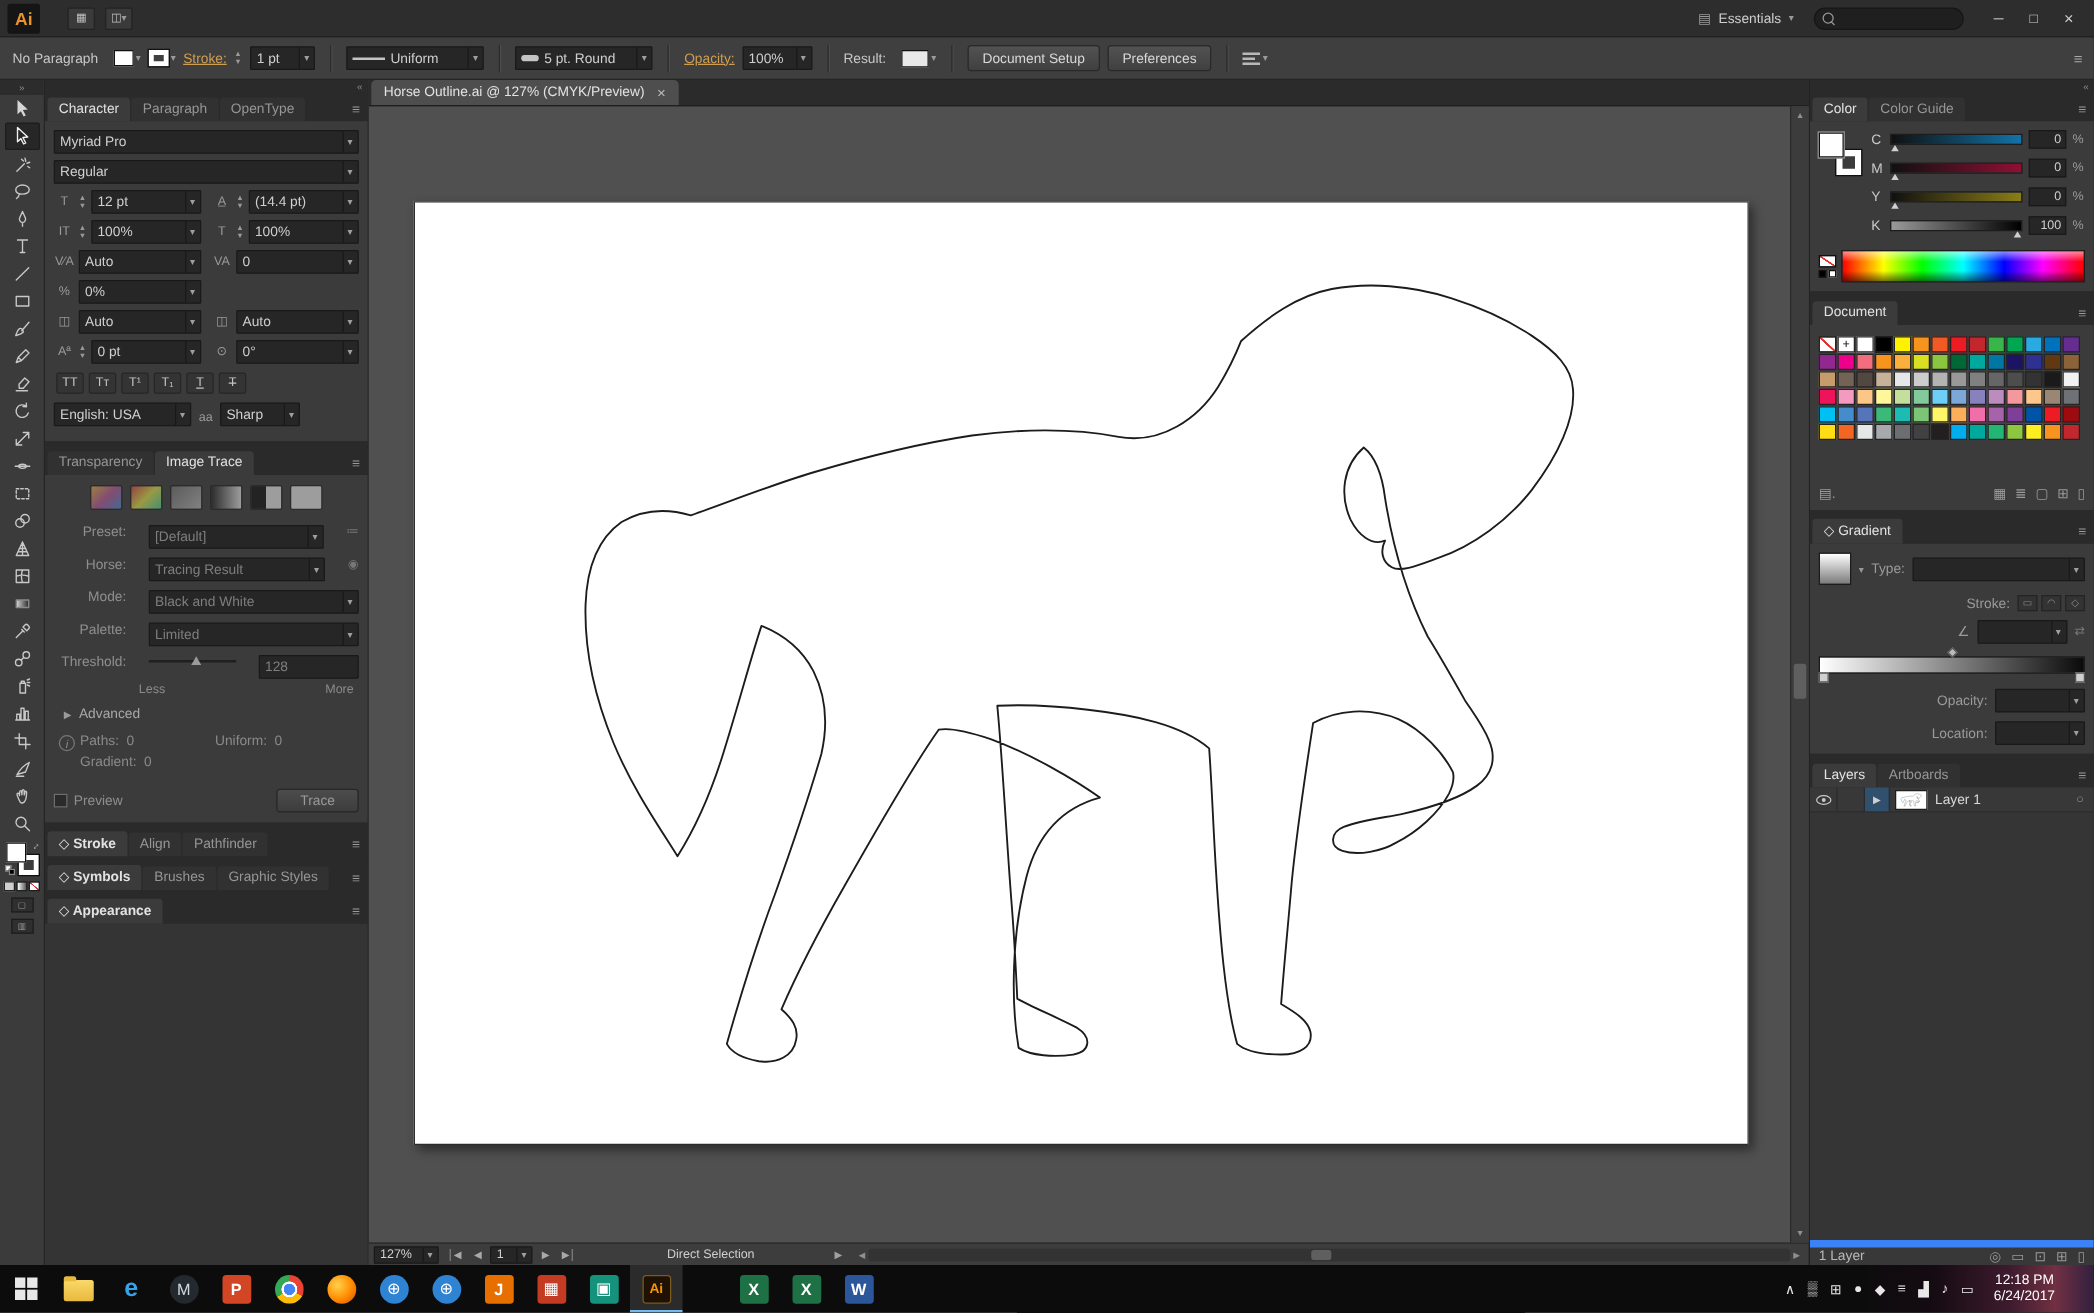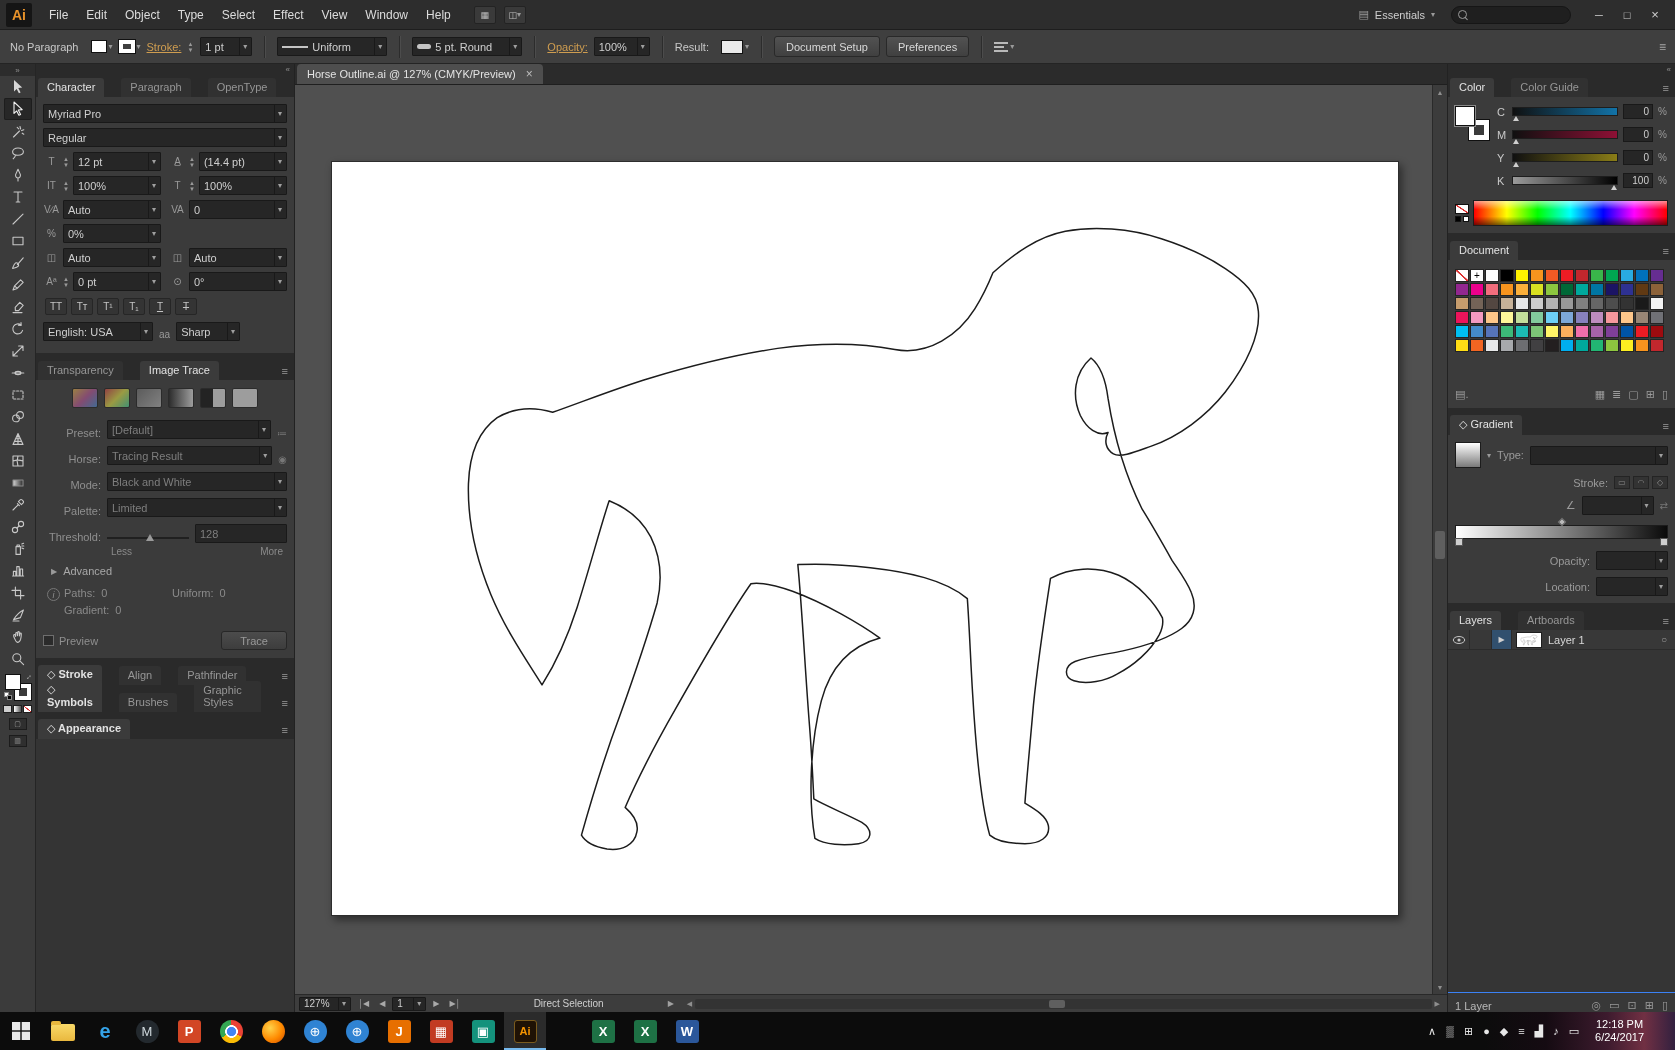--- a/index.html
+++ b/index.html
@@ -71,21 +71,21 @@
 .fs-default i:last-child{left:3px;top:3px;background:#000}
 .mode-row{display:flex;gap:1px}
 .mode-btn{width:9px;height:8px;border:1px solid #1f1f1f;background:#cfcfcf}
 .mode-btn.grad{background:linear-gradient(90deg,#fff,#555)}
 .mode-btn.none{background:linear-gradient(to top right,#fff 44%,#d33 46%,#d33 54%,#fff 56%)}
 .screen-mode{width:18px;height:12px;border:1px solid #1c1c1c;background:#2f2f2f;color:#9a9a9a;font-size:7px;display:flex;align-items:center;justify-content:center}
 
 
 .leftdock{width:259px;background:#2e2e2e;border-right:1px solid #222;display:flex;flex-direction:column;flex:none}
 .dock-strip{height:11px;background:#2a2a2a;color:#8f8f8f;font-size:8px;display:flex;align-items:center;justify-content:flex-end;padding:0 4px;flex:none}
-.tabs{height:22px;background:#2a2a2a;display:flex;align-items:flex-end;padding:0 2px;gap:17px;flex:none}
+.tabs{height:22px;background:#2a2a2a;display:flex;align-items:flex-end;padding:0 2px;gap:1px;flex:none}
 .tab{padding:3px 9px 4px;font-size:11px;color:#969696;background:#313131;border-radius:3px 3px 0 0}
 .tab.active{background:#3b3b3b;color:#e2e2e2}
 .panel-menu{margin-left:auto;color:#9a9a9a;font-size:11px;padding:0 4px 3px}
 .panel-body{background:#3b3b3b;padding:7px;flex:none}
 .char-body .fld{margin-bottom:5px}
 .cp-row{display:flex;gap:8px;margin-bottom:5px;align-items:center}
 .cp-ctl{display:flex;align-items:center;gap:3px;flex:1}
 .cic{width:17px;color:#9a9a9a;font-size:10px;text-align:center;flex:none}
 .cp-row .fld{flex:1;margin-bottom:0}
 .tbtn-row{display:flex;gap:4px;margin:7px 0 7px 2px}
@@ -98,21 +98,21 @@
 
 .trace-body{background:#3b3b3b;padding:8px 7px;color:#8f8f8f}
 .preset-row{display:flex;gap:6px;justify-content:center;margin-bottom:12px;opacity:.55}
 .preset-thumb{width:26px;height:20px;border:1px solid #1f1f1f;border-radius:2px}
 .pt1{background:linear-gradient(135deg,#e8b84a,#c05a9e,#4a90d9)}
 .pt2{background:linear-gradient(135deg,#d94a4a,#e8e84a,#4ad9a0)}
 .pt3{background:linear-gradient(135deg,#777,#bbb)}
 .pt4{background:linear-gradient(90deg,#222,#eee)}
 .pt5{background:linear-gradient(90deg,#111 50%,#eee 50%)}
 .pt6{background:#eee}
-.tr-row{display:flex;align-items:flex-end;margin-bottom:7px;gap:6px}
+.tr-row{display:flex;align-items:flex-start;margin-bottom:7px;gap:18px}
 .tr-label{width:58px;text-align:right;color:#8f8f8f;flex:none}
 .tr-row .fld{flex:1;color:#7e7e7e}
 .tr-mini{color:#777;font-size:10px}
 .slider{flex:1;position:relative;height:10px}
 .slider .track{position:absolute;left:0;right:0;top:4px;height:2px;background:#202020}
 .slider .thumbk{position:absolute;left:48%;top:1px;width:0;height:0;border-left:4px solid transparent;border-right:4px solid transparent;border-bottom:7px solid #9a9a9a}
 .lessmore{display:flex;justify-content:space-between;padding:0 4px 0 68px;margin-top:-4px;margin-bottom:8px;color:#8a8a8a;font-size:10px}
 .adv-row{display:flex;align-items:center;gap:6px;color:#a8a8a8;margin:4px 0 10px 8px}
 .tri{font-size:8px;color:#9a9a9a}
 .info-grid{display:flex;gap:4px;margin-left:4px;margin-bottom:10px}
@@ -191,21 +191,21 @@
 .gmid{position:absolute;top:-7px;left:50%;width:6px;height:6px;background:#bbb;transform:translateX(-50%) rotate(45deg);border:1px solid #555}
 .g-right{display:flex;align-items:center;gap:6px;justify-content:flex-end;margin-bottom:7px}
 .layer-row{height:20px;background:#383838;border-bottom:1px solid #2b2b2b;display:flex;align-items:center}
 .lr-cell{width:22px;height:100%;border-right:1px solid #2b2b2b;display:flex;align-items:center;justify-content:center;flex:none}
 .lr-arrow{width:20px;background:#31506e;color:#cfcfcf;font-size:8px}
 .lr-thumb{width:26px;height:16px;background:#fff;border:1px solid #1e1e1e;margin:0 4px;flex:none;position:relative}
 .lr-thumb svg{position:absolute;inset:1px;width:22px;height:12px}
 .lr-name{color:#d8d8d8;font-size:11px;margin-left:2px}
 .lr-target{margin-left:auto;margin-right:8px;color:#9a9a9a;font-size:10px}
 .layersfill{flex:1;background:#353535}
-.rp-foot{height:20px;background:#383838;border-top:1px solid #3b82f6;display:flex;align-items:flex-end;padding:0 7px;color:#b8b8b8;flex:none}
+.rp-foot{height:20px;background:#383838;border-top:6px solid #3b82f6;display:flex;align-items:center;padding:0 7px;color:#b8b8b8;flex:none}
 .rp-foot .right{margin-left:auto;display:flex;gap:8px;color:#9a9a9a}
 .eye svg{width:14px;height:10px}
 
 
 .taskbar{height:38px;background:#0c0c0c;display:flex;align-items:stretch;flex:none}
 #apps{display:flex;align-items:stretch}
 .app{width:42px;display:flex;align-items:center;justify-content:center}
 .app.active{background:rgba(255,255,255,.13);box-shadow:inset 0 -2px 0 #76b9ed}
 .app-gap{width:36px}
 .glyph-sq{width:23px;height:23px;border-radius:3px;display:flex;align-items:center;justify-content:center;color:#fff;font-weight:bold;font-size:13px}
@@ -219,31 +219,20 @@
 .clock{text-align:center;color:#fff;font-size:11px;line-height:13px;padding:0 6px}
 .sliver{width:7px;border-left:1px solid #3a3a3a}
 </style>
 </head>
 <body>
 
 <div class="screen">
 
   <div class="menubar">
     <div class="ai-logo">Ai</div>
-    <nav id="menus">
-        <div class="menu-item">File</div>
-        <div class="menu-item">Edit</div>
-        <div class="menu-item">Object</div>
-        <div class="menu-item">Type</div>
-        <div class="menu-item">Select</div>
-        <div class="menu-item">Effect</div>
-        <div class="menu-item">View</div>
-        <div class="menu-item">Window</div>
-        <div class="menu-item">Help</div>
-      </nav>
     <div class="mb-icons">
       <span class="mb-icon">▦</span>
       <span class="mb-icon">◫ <span class="dd-glyph">▾</span></span>
     </div>
     <div class="mb-right">
       <div class="workspace">
         <span class="ws-icon">▤</span>
         <span>Essentials</span>
         <span class="dd-glyph">▾</span>
       </div>

